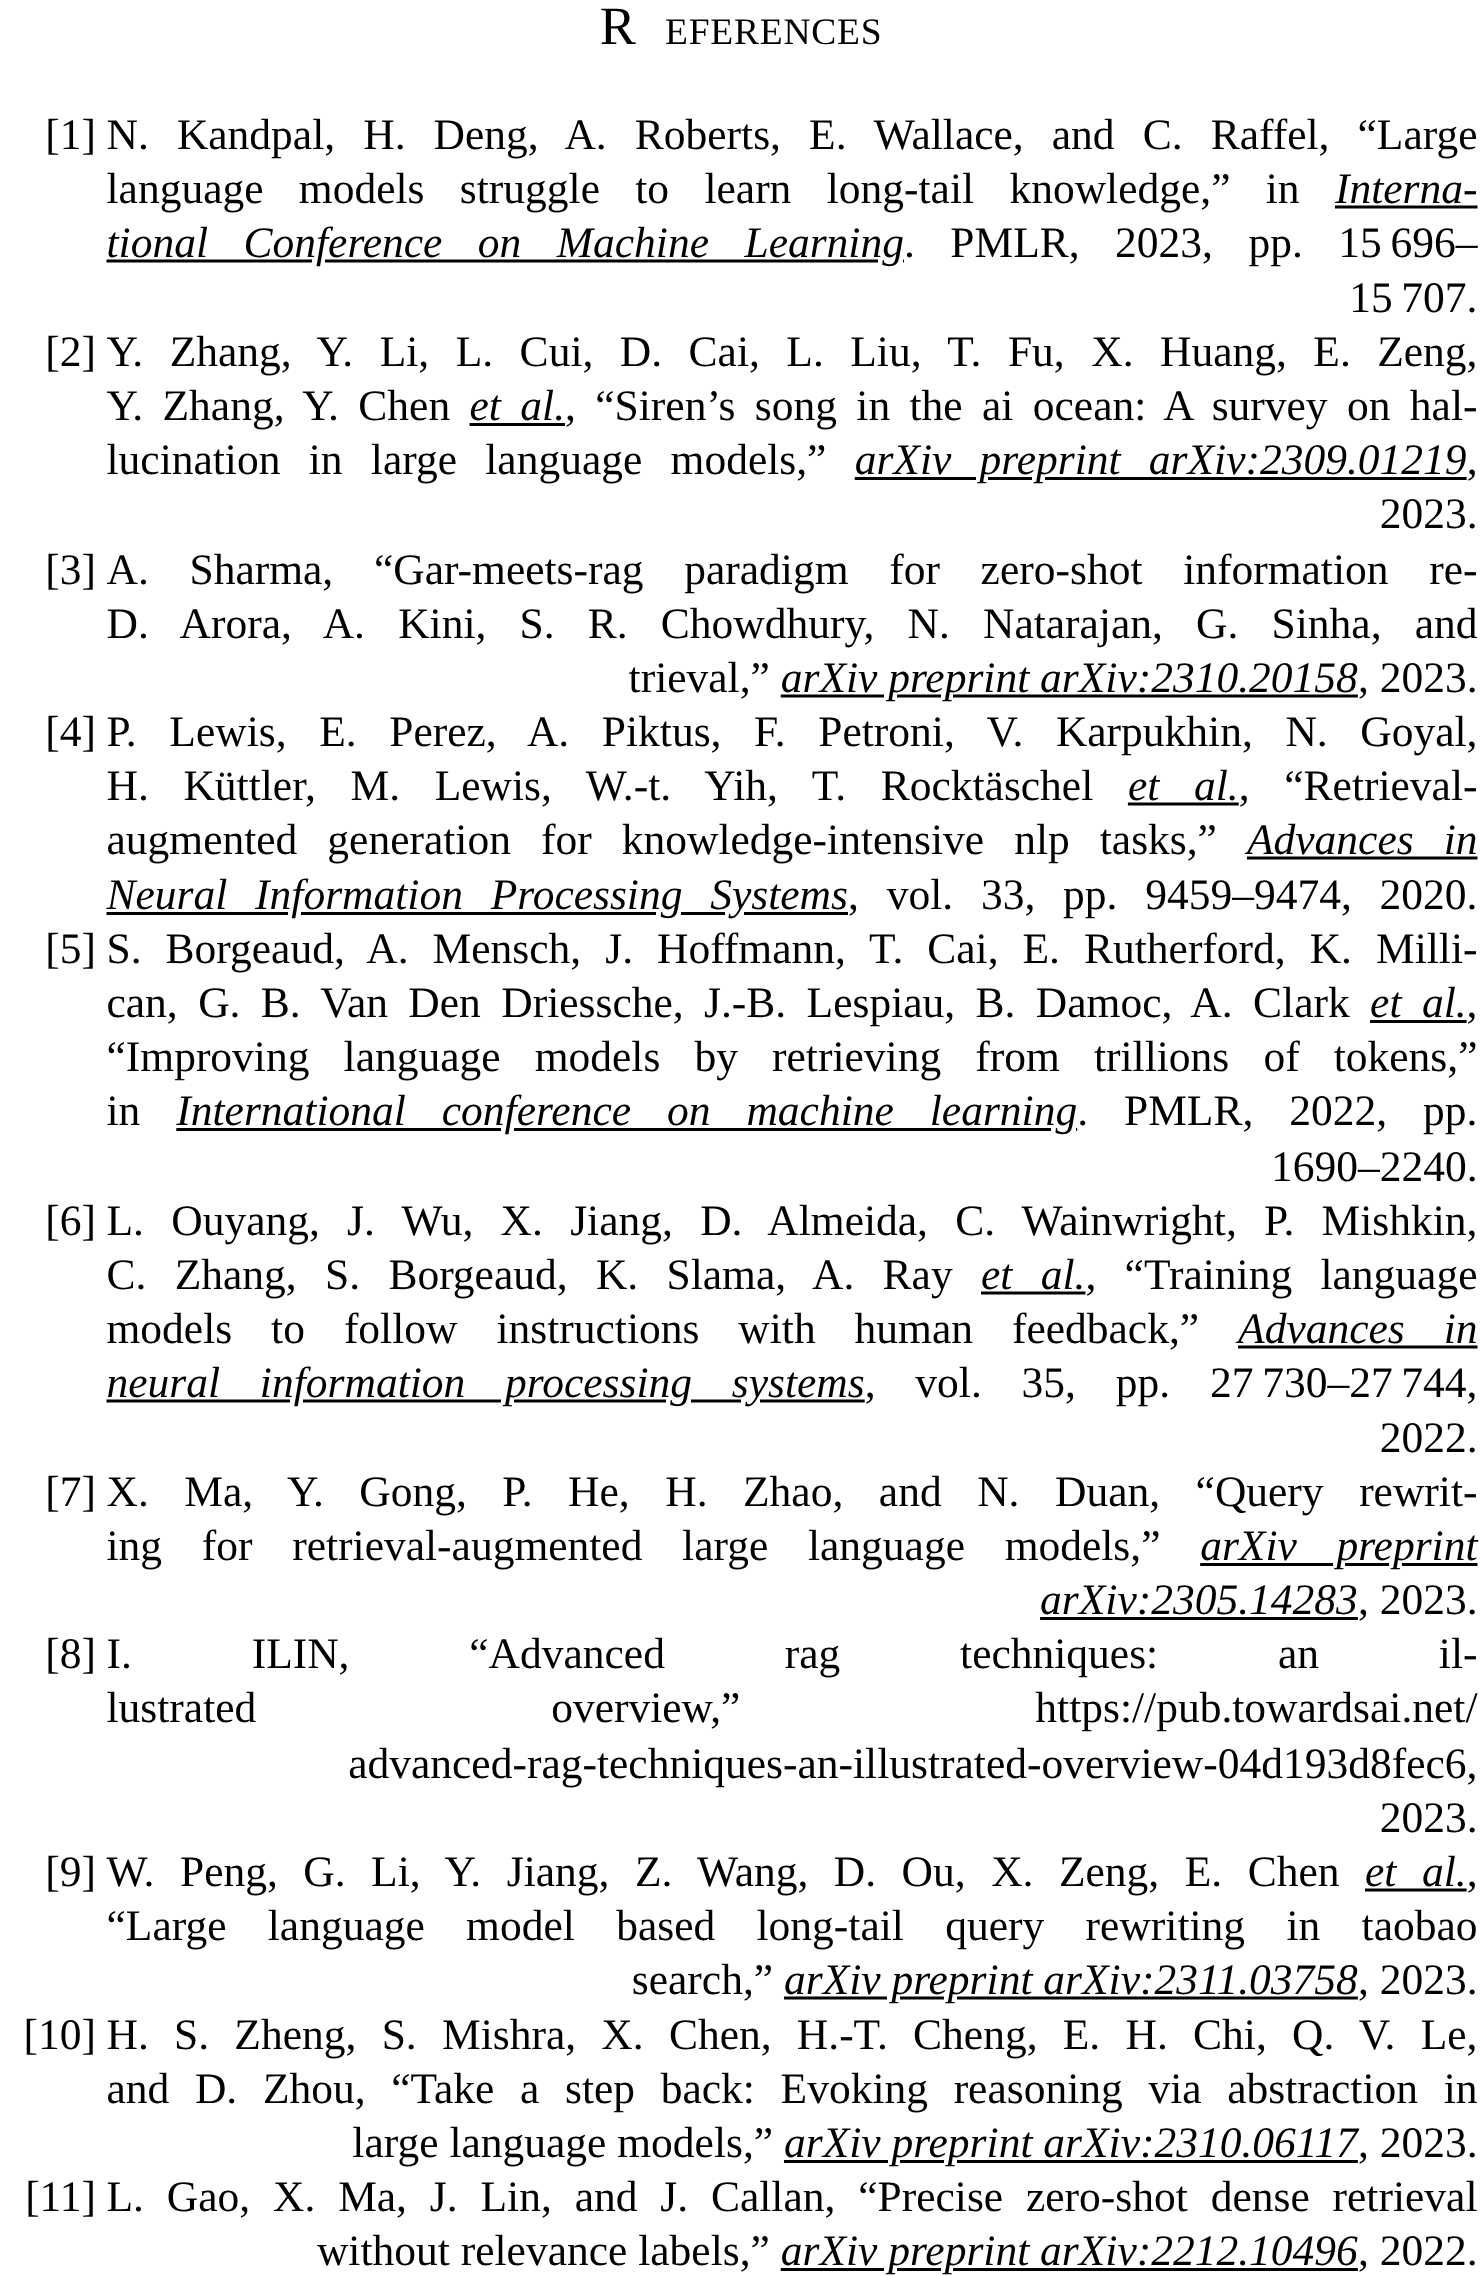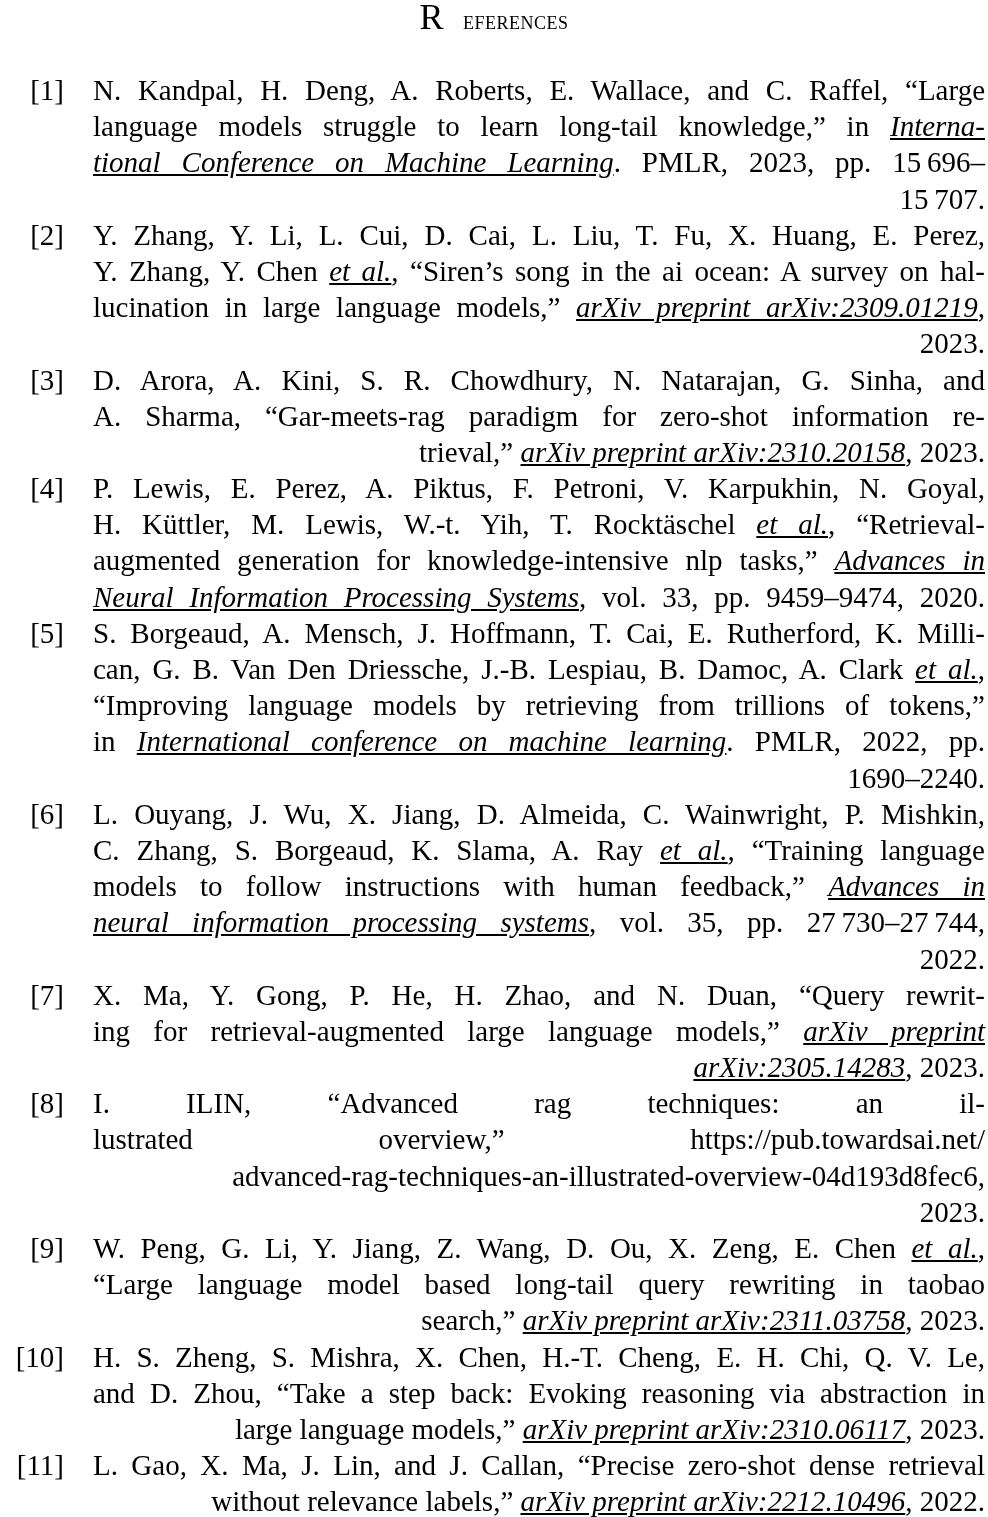--- a/index.html
+++ b/index.html
@@ -6,33 +6,33 @@
   body {
     width: 988px; height: 1517px; overflow: hidden; position: relative;
     font-family: "Liberation Serif", "DejaVu Serif", serif;
     color: #000;
   }
   .title {
     position: absolute; top: 0; left: 0; width: 988px; text-align: center;
     font-size: 34px; line-height: 34px; letter-spacing: 0.5px;
   }
   .title .big { font-size: 36px; }
-  .title .sc { font-size: 18px; margin-left: 19px; }
+  .title .sc { font-size: 25px; margin-left: 19px; }
   .refs { position: absolute; left: 0; top: 72px; width: 988px; }
   .ref { position: relative; }
   .num {
     position: absolute; right: 924px; width: 70px; text-align: right;
     font-size: 29px; line-height: 36px;
   }
   .lines { margin-left: 71px; width: 914px; }
   .line {
     font-size: 29px; line-height: 36.2px; height: 36.2px;
     white-space: nowrap; overflow: visible;
   }
-  .j { text-align: justify; text-align-last: justify; margin-left: 22px; }
+  .j { text-align: justify; text-align-last: justify; }
   .l { text-align: right; }
   i { font-style: italic; text-decoration: underline; }
 </style>
 </head>
 <body>
 
 <div class="title">
   <span class="big" id="title-initial">R</span><span class="sc" id="title-rest">EFERENCES</span>
 </div>
 
@@ -42,31 +42,31 @@
       <div class="lines">
         <div class="line j"><span>N. Kandpal, H. Deng, A. Roberts, E. Wallace, and C. Raffel, “Large</span></div>
         <div class="line j"><span>language models struggle to learn long-tail knowledge,” in </span><i>Interna-</i></div>
         <div class="line j"><i>tional Conference on Machine Learning</i><span>.   PMLR, 2023, pp. 15 696–</span></div>
         <div class="line l"><span>15 707.</span></div>
       </div>
     </div>
     <div class="ref">
       <div class="num">[2]</div>
       <div class="lines">
-        <div class="line j"><span>Y. Zhang, Y. Li, L. Cui, D. Cai, L. Liu, T. Fu, X. Huang, E. Perez,</span></div>
+        <div class="line j"><span>Y. Zhang, Y. Li, L. Cui, D. Cai, L. Liu, T. Fu, X. Huang, E. Zeng,</span></div>
         <div class="line j"><span>Y. Zhang, Y. Chen </span><i>et al.</i><span>, “Siren’s song in the ai ocean: A survey on hal-</span></div>
         <div class="line j"><span>lucination in large language models,” </span><i>arXiv preprint arXiv:2309.01219</i><span>,</span></div>
         <div class="line l"><span>2023.</span></div>
       </div>
     </div>
     <div class="ref">
       <div class="num">[3]</div>
       <div class="lines">
+        <div class="line j"><span>A. Sharma, “Gar-meets-rag paradigm for zero-shot information re-</span></div>
         <div class="line j"><span>D. Arora, A. Kini, S. R. Chowdhury, N. Natarajan, G. Sinha, and</span></div>
-        <div class="line j"><span>A. Sharma, “Gar-meets-rag paradigm for zero-shot information re-</span></div>
         <div class="line l"><span>trieval,” </span><i>arXiv preprint arXiv:2310.20158</i><span>, 2023.</span></div>
       </div>
     </div>
     <div class="ref">
       <div class="num">[4]</div>
       <div class="lines">
         <div class="line j"><span>P. Lewis, E. Perez, A. Piktus, F. Petroni, V. Karpukhin, N. Goyal,</span></div>
         <div class="line j"><span>H. Küttler, M. Lewis, W.-t. Yih, T. Rocktäschel </span><i>et al.</i><span>, “Retrieval-</span></div>
         <div class="line j"><span>augmented generation for knowledge-intensive nlp tasks,” </span><i>Advances in</i></div>
         <div class="line j"><i>Neural Information Processing Systems</i><span>, vol. 33, pp. 9459–9474, 2020.</span></div>

